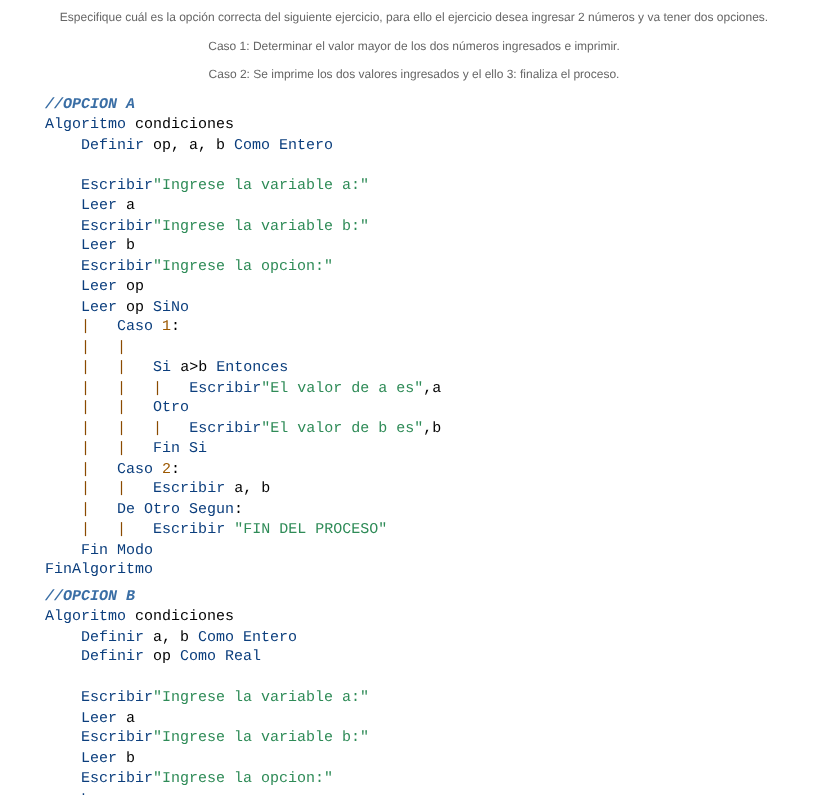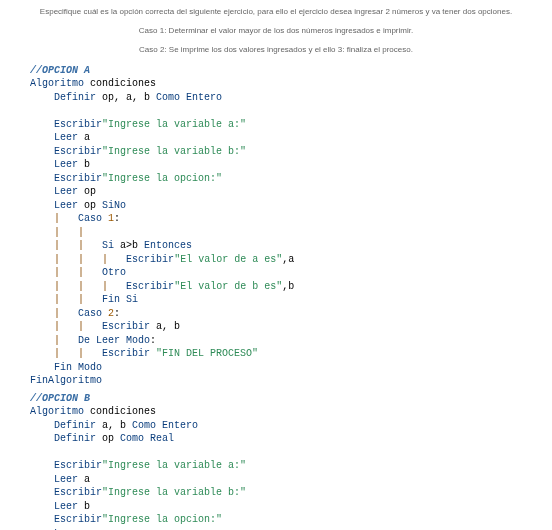--- a/index.html
+++ b/index.html
@@ -53,21 +53,21 @@
     <span class="kw">Leer</span><span> op </span><span class="kw">SiNo</span>
     <span class="br">|</span>   <span class="kw">Caso </span><span class="num">1</span><span>:</span>
     <span class="br">|</span>   <span class="br">|</span>
     <span class="br">|</span>   <span class="br">|</span>   <span class="kw">Si</span><span> a&gt;b </span><span class="kw">Entonces</span>
     <span class="br">|</span>   <span class="br">|</span>   <span class="br">|</span>   <span class="kw">Escribir</span><span class="str">"El valor de a es"</span><span>,a</span>
     <span class="br">|</span>   <span class="br">|</span>   <span class="kw">Otro</span>
     <span class="br">|</span>   <span class="br">|</span>   <span class="br">|</span>   <span class="kw">Escribir</span><span class="str">"El valor de b es"</span><span>,b</span>
     <span class="br">|</span>   <span class="br">|</span>   <span class="kw">Fin Si</span>
     <span class="br">|</span>   <span class="kw">Caso </span><span class="num">2</span><span>:</span>
     <span class="br">|</span>   <span class="br">|</span>   <span class="kw">Escribir</span><span> a, b</span>
-    <span class="br">|</span>   <span class="kw">De Leer Modo</span><span>:</span>
+    <span class="br">|</span>   <span class="kw">De Otro Segun</span><span>:</span>
     <span class="br">|</span>   <span class="br">|</span>   <span class="kw">Escribir </span><span class="str">"FIN DEL PROCESO"</span>
     <span class="kw">Fin Modo</span>
 <span class="kw">FinAlgoritmo</span>
 </div>
 
 <div class="code" style="padding-top:4px"><span class="opt">//OPCION B</span>
 <span class="kw">Algoritmo</span><span> condiciones</span>
     <span class="kw">Definir</span><span> a, b </span><span class="kw">Como Entero</span>
     <span class="kw">Definir</span><span> op </span><span class="kw">Como Real</span>
 

